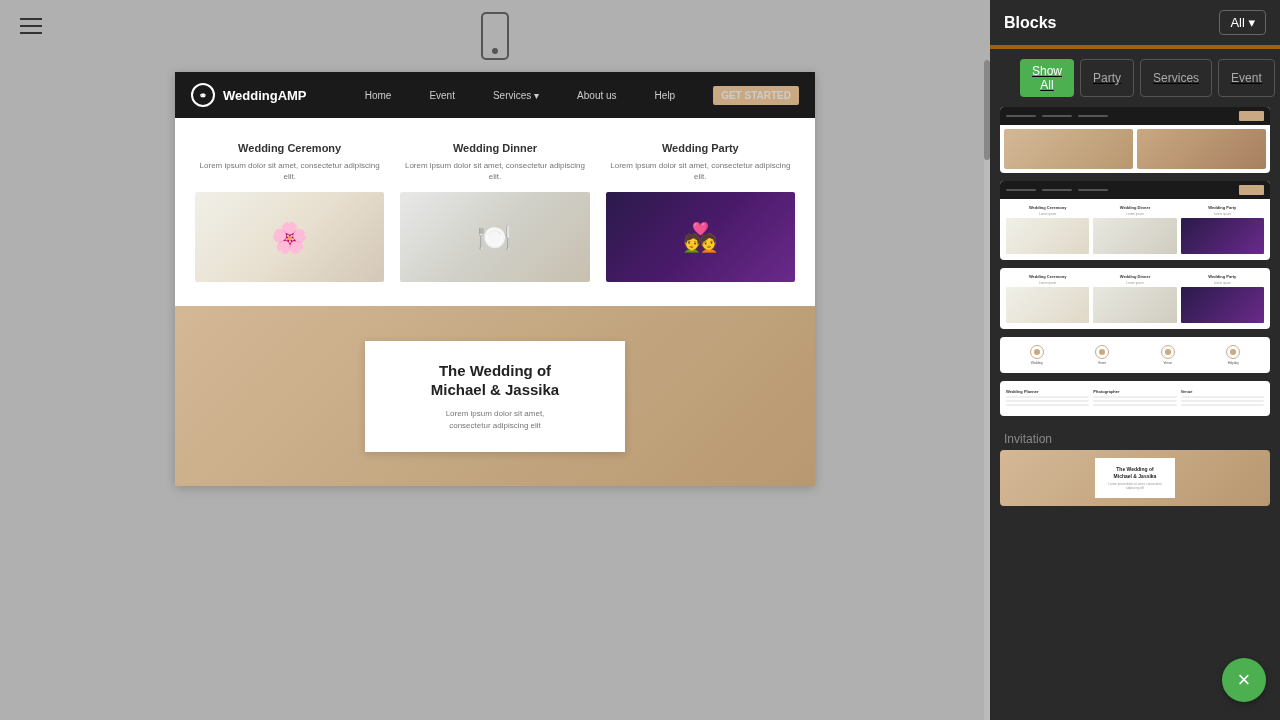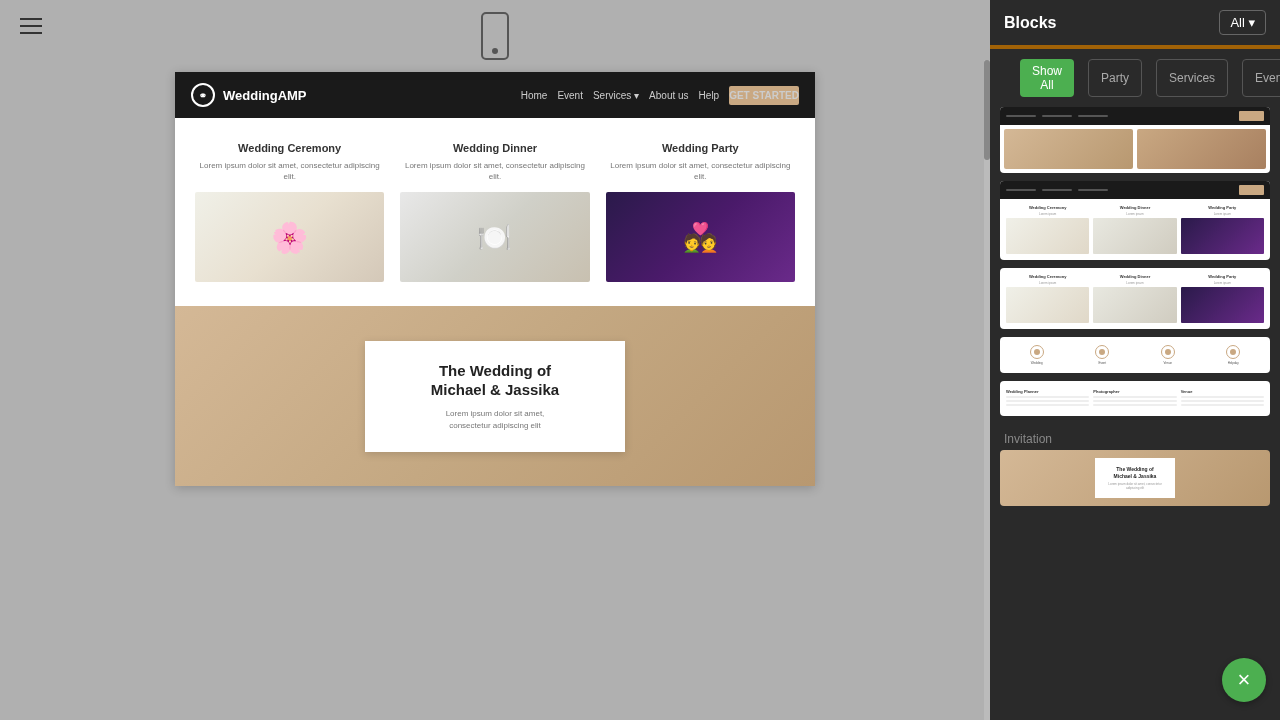--- a/index.html
+++ b/index.html
@@ -102,27 +102,28 @@
     .site-nav-links {
       display: flex;
       gap: 10px;
       align-items: center;
     }
 
     .site-nav-links span {
       color: #ccc;
       font-size: 10px;
       cursor: pointer;
+      margin-left: 28px;
     }
 
     .nav-btn {
       background: #c9a882;
       color: white;
       font-size: 9px;
-      padding: 4px 0;
+      padding: 4px 8px;
       border-radius: 2px;
       font-weight: bold;
     }
 
     
     .services-section {
       padding: 24px 20px;
       background: white;
     }
 
@@ -263,21 +264,22 @@
       font-size: 13px;
       cursor: pointer;
       display: flex;
       align-items: center;
       gap: 4px;
     }
 
     .filter-tabs {
       display: flex;
       padding: 10px 30px;
-      gap: 14px;
+      gap: 6px;
+      text-decoration: underline;
     }
 
     .filter-tab {
       padding: 5px 12px;
       border-radius: 4px;
       font-size: 12px;
       cursor: pointer;
       border: none;
       font-weight: 500;
     }

